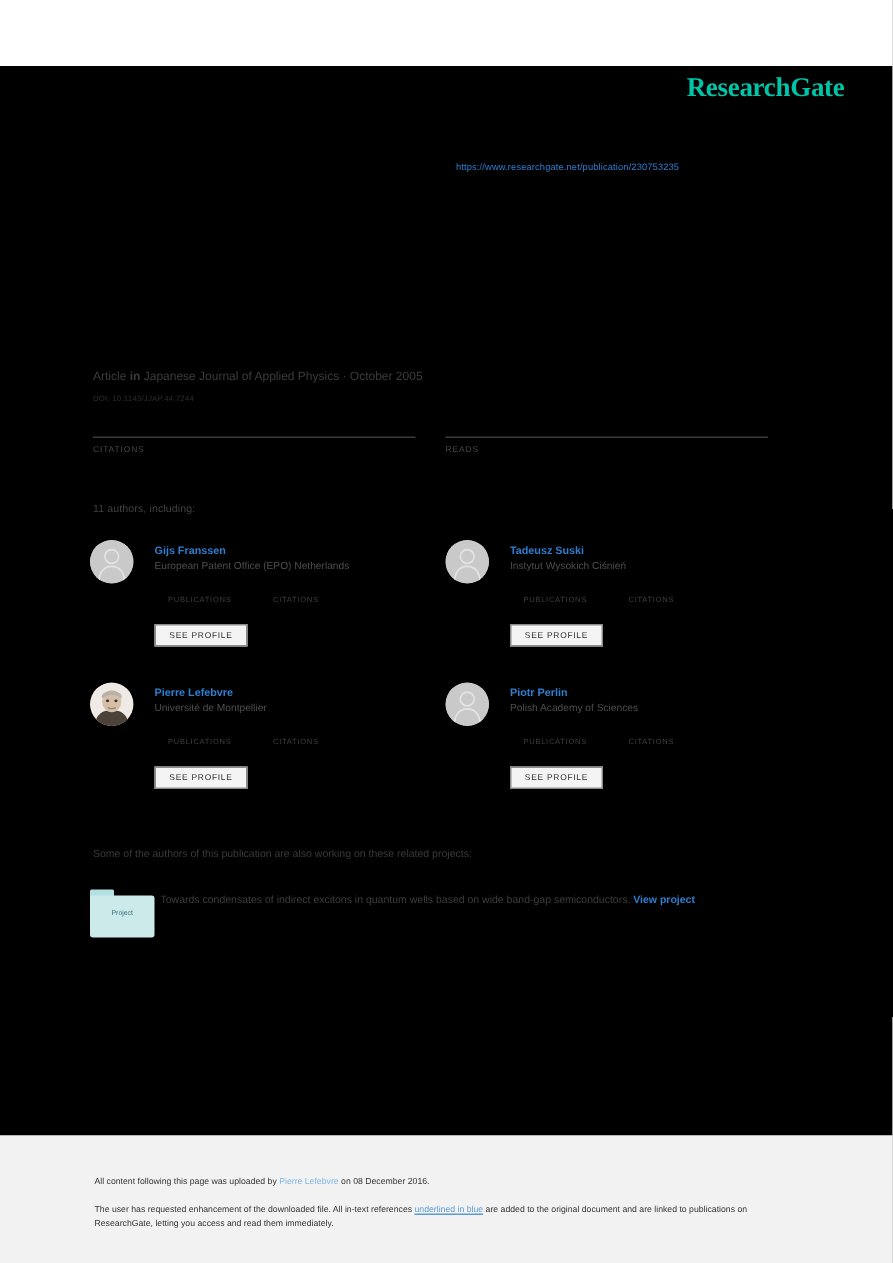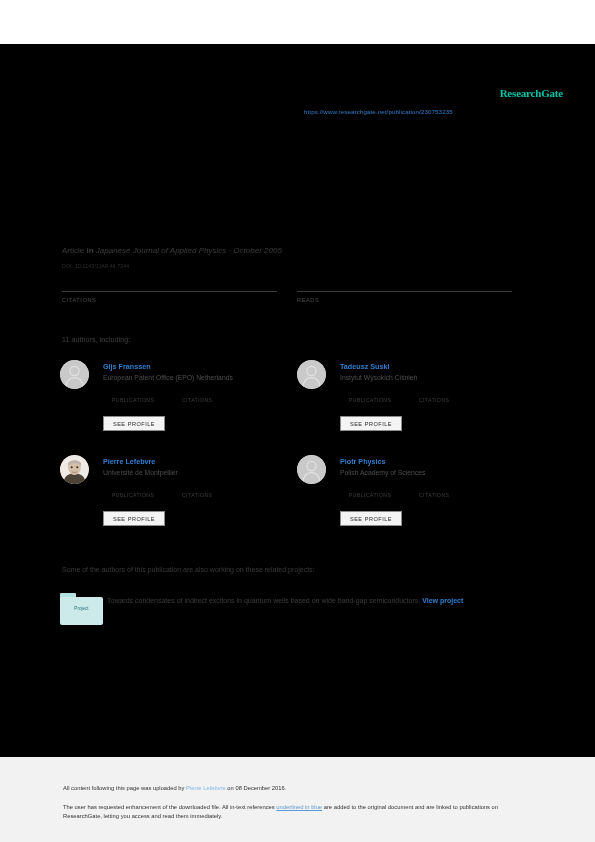--- a/index.html
+++ b/index.html
@@ -40,25 +40,24 @@
     background: #000000;
   }
 
   
   .rg-logo {
     position: absolute;
     right: 32px;
     top: 48px;
     font-family: "Liberation Serif", serif;
     font-weight: bold;
-    font-size: 11px;
+    font-size: 18px;
     letter-spacing: -0.2px;
     color: #00c4a7;
     white-space: nowrap;
-    margin-top: 39px;
   }
 
   
   .rg-url {
     position: absolute;
     left: 304px;
     top: 108px;
     font-size: 6.2px;
     color: #2f7fd1;
     letter-spacing: 0.1px;
@@ -83,21 +82,21 @@
     top: 246px;
     font-size: 8px;
     color: #3c3c3c;
     white-space: nowrap;
   }
   .article-line .lbl { color: #3c3c3c; text-align: center; }
   .article-line .ital {
     font-weight: bold;
     color: #3c3c3c;
   }
-  .article-line .jrnl { color: #3c3c3c; font-style: italic; }
+  .article-line .jrnl { color: #3c3c3c; }
 
   .doi-line {
     position: absolute;
     left: 62px;
     top: 263px;
     font-size: 5.2px;
     color: #2e2e2e;
     letter-spacing: 0.15px;
     white-space: nowrap;
   }
@@ -420,21 +419,21 @@
   </div>
 
   <div class="author" id="author-3">
     <div class="avatar">
       <svg width="29" height="29" viewBox="0 0 29 29" aria-hidden="true">
         <circle cx="14.5" cy="14.5" r="14.5" fill="#c9c9c9"></circle>
         <circle cx="14.5" cy="11" r="4.6" fill="none" stroke="#e4e4e4" stroke-width="1.1"></circle>
         <path d="M5.8 27.5 C6.6 20.6 10.1 17.6 14.5 17.6 C18.9 17.6 22.4 20.6 23.2 27.5" fill="none" stroke="#e4e4e4" stroke-width="1.1"></path>
       </svg>
     </div>
-    <div class="author-name">Piotr Physics</div>
+    <div class="author-name">Piotr Perlin</div>
     <div class="author-affil">Polish Academy of Sciences</div>
     <div class="metric-row">
       <div class="metric pubs">
         <div class="num"></div>
         <div class="cap">PUBLICATIONS</div>
       </div>
       <div class="metric cits">
         <div class="num"></div>
         <div class="cap">CITATIONS</div>
       </div>

